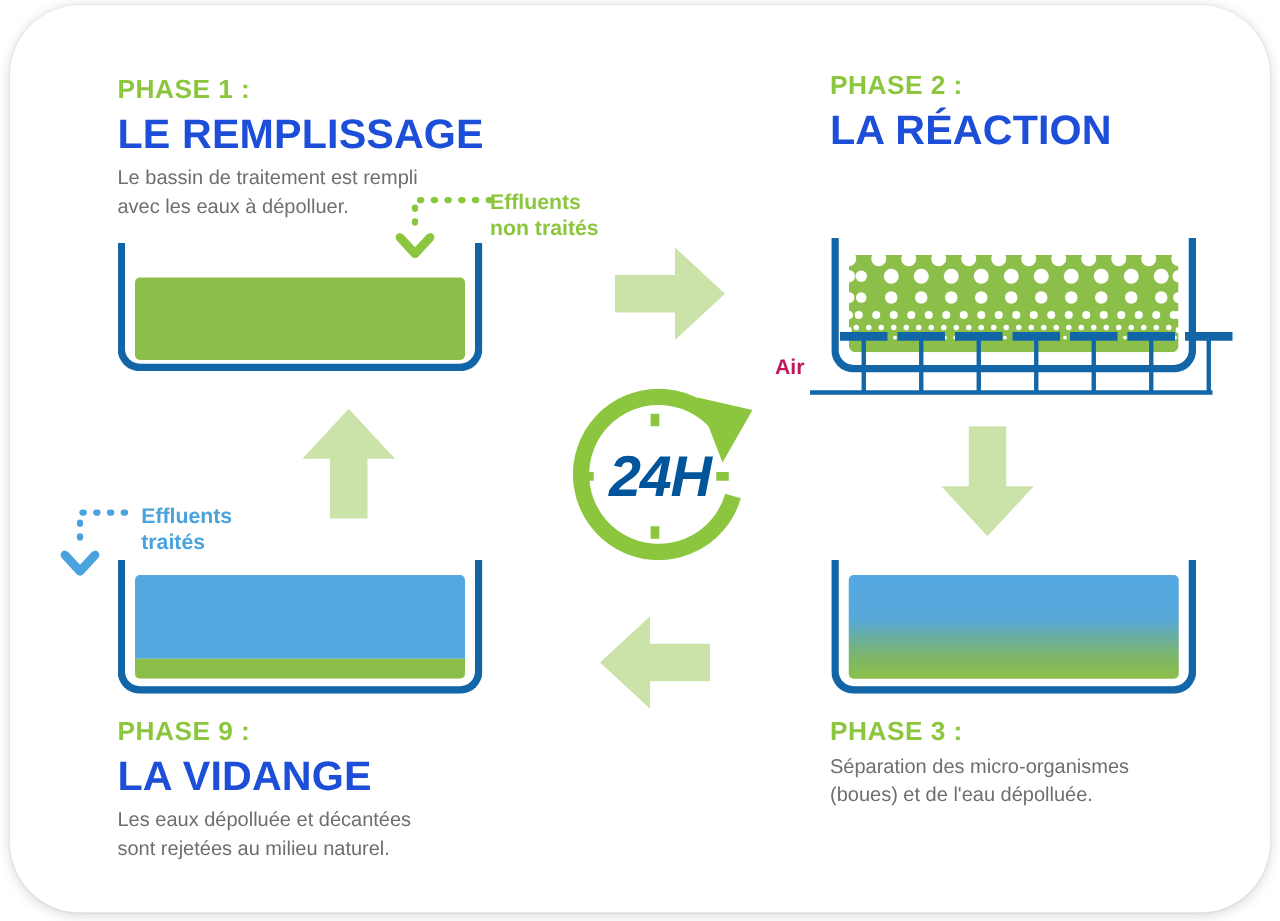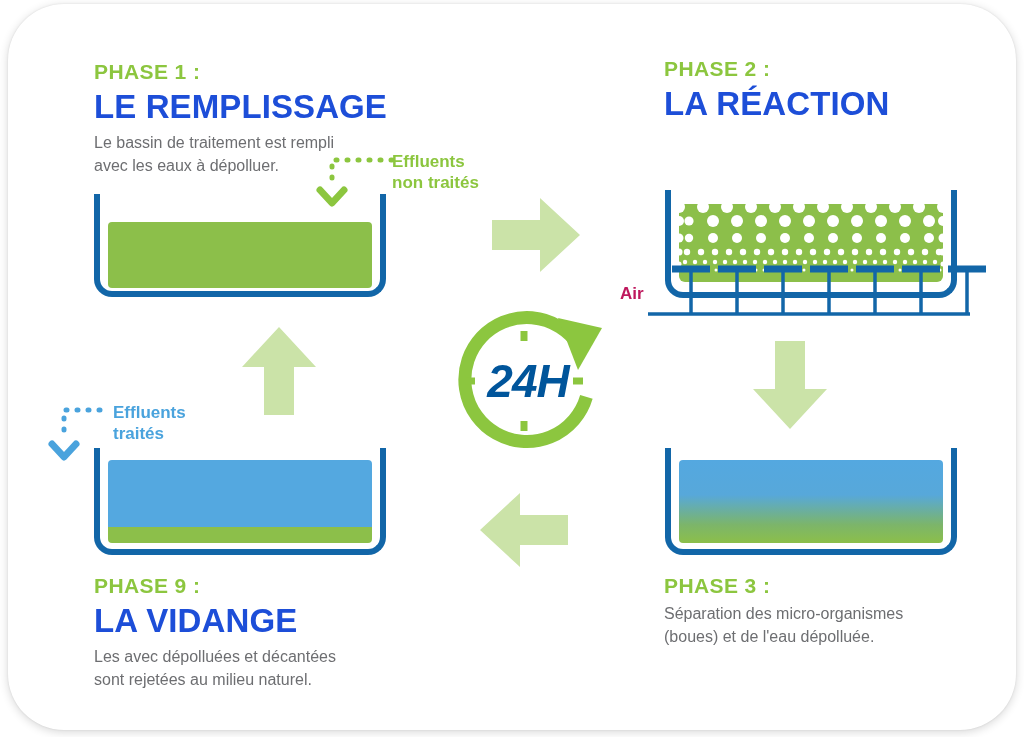--- a/index.html
+++ b/index.html
@@ -155,21 +155,21 @@
 
   <div class="phase-text" id="phase3-text">
     <div class="phase-kicker">PHASE 3 :</div>
     <div class="phase-desc">Séparation des micro-organismes
 (boues) et de l'eau dépolluée.</div>
   </div>
 
   <div class="phase-text" id="phase4-text">
     <div class="phase-kicker">PHASE 9 :</div>
     <div class="phase-title">LA VIDANGE</div>
-    <div class="phase-desc">Les avec dépolluées et décantées
+    <div class="phase-desc">Les eaux dépolluée et décantées
 sont rejetées au milieu naturel.</div>
   </div>
 
   <div class="tank" id="tank1">
     <div class="tank-walls"></div>
     <div class="tank-fill" id="tank1-fill"></div>
   </div>
 
   <div class="tank" id="tank2">
     <div class="tank-walls"></div>

